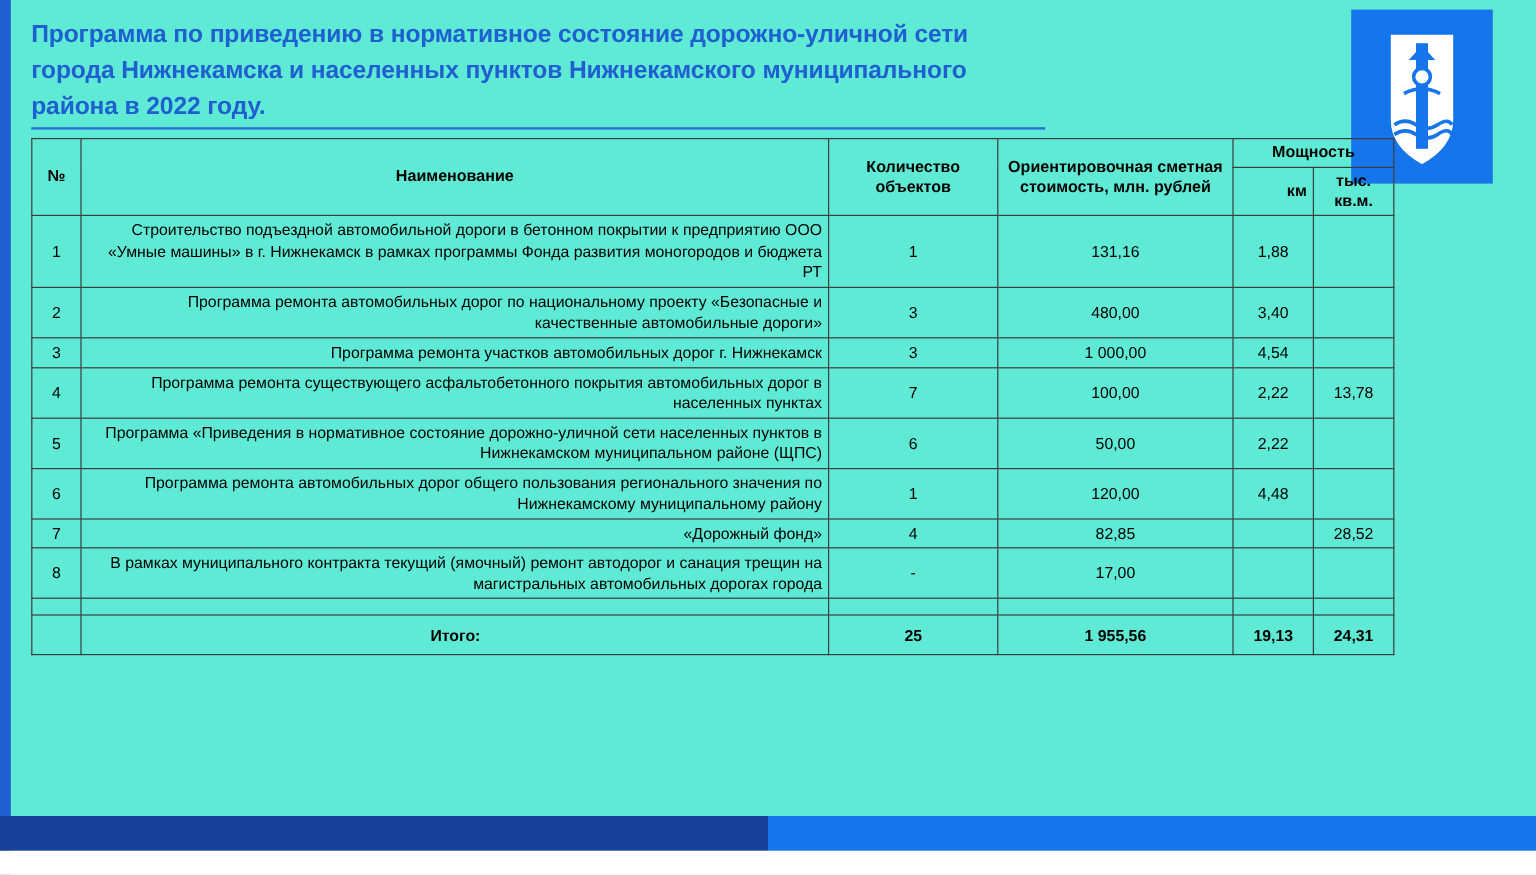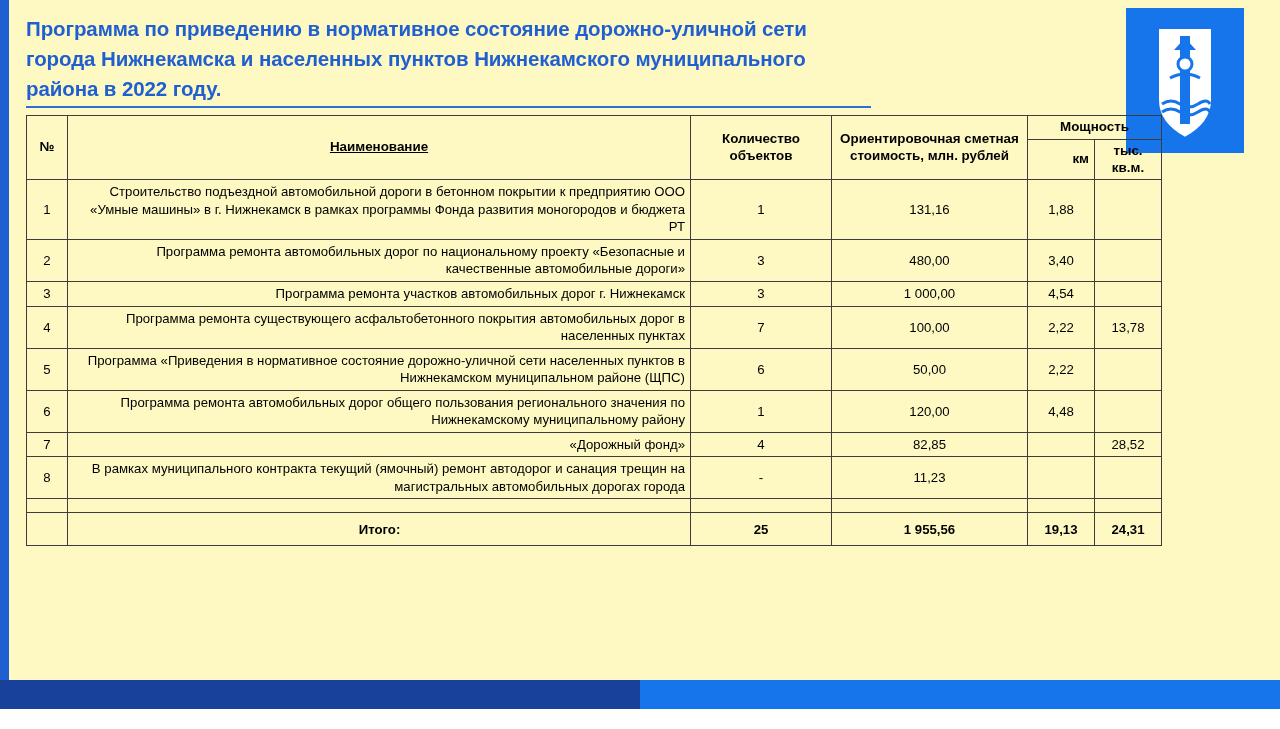--- a/index.html
+++ b/index.html
@@ -12,21 +12,21 @@
     height: 729px;
     font-family: "Liberation Sans", sans-serif;
     position: relative;
     overflow: hidden;
   }
   .slide {
     position: absolute;
     left: 0; top: 0;
     width: 1280px;
     height: 729px;
-    background: #fef9c3;
+    background: #5eead4;
   }
   
   .left-bar {
     position: absolute;
     left: 0; top: 0;
     width: 9px;
     height: 729px;
     background: #1f5fd0;
   }
   
@@ -78,21 +78,21 @@
     padding: 3px 5px;
     vertical-align: middle;
   }
   thead th {
     font-weight: bold;
     text-align: center;
     font-size: 13.4px;
     line-height: 1.25;
   }
   th.h-num { width: 30px; }
-  th.h-name { width: 612px; text-decoration: underline; }
+  th.h-name { width: 612px; }
   th.h-count { width: 130px; }
   th.h-cost { width: 185px; }
   th.h-pow { width: 123px; margin-top: 36px; }
   th.h-km { width: 55px; text-align: right; }
   th.h-sqm { width: 68px; }
 
   td.c-num {
     text-align: center;
     width: 30px;
     font-size: 13.2px;
@@ -237,21 +237,21 @@
           <td class="c-name">«Дорожный фонд»</td>
           <td class="c-count">4</td>
           <td class="c-cost">82,85</td>
           <td class="c-km"></td>
           <td class="c-sqm">28,52</td>
         </tr>
         <tr>
           <td class="c-num">8</td>
           <td class="c-name">В рамках муниципального контракта текущий (ямочный) ремонт автодорог и санация трещин на магистральных автомобильных дорогах города</td>
           <td class="c-count">-</td>
-          <td class="c-cost">11,23</td>
+          <td class="c-cost">17,00</td>
           <td class="c-km"></td>
           <td class="c-sqm"></td>
         </tr>
         <tr class="spacer">
           <td></td>
           <td></td>
           <td></td>
           <td></td>
           <td></td>
           <td></td>

